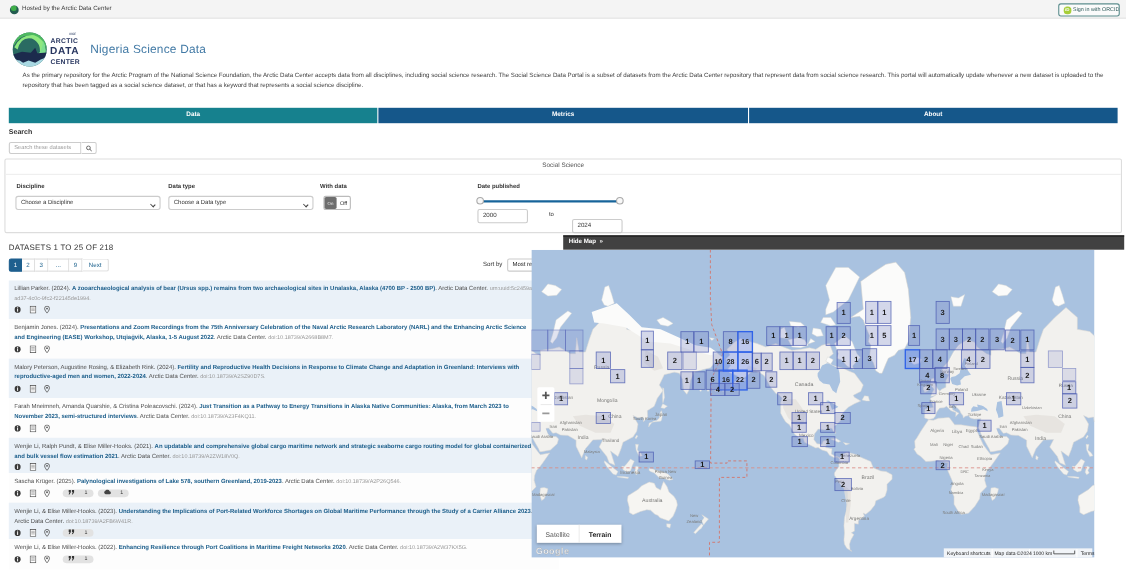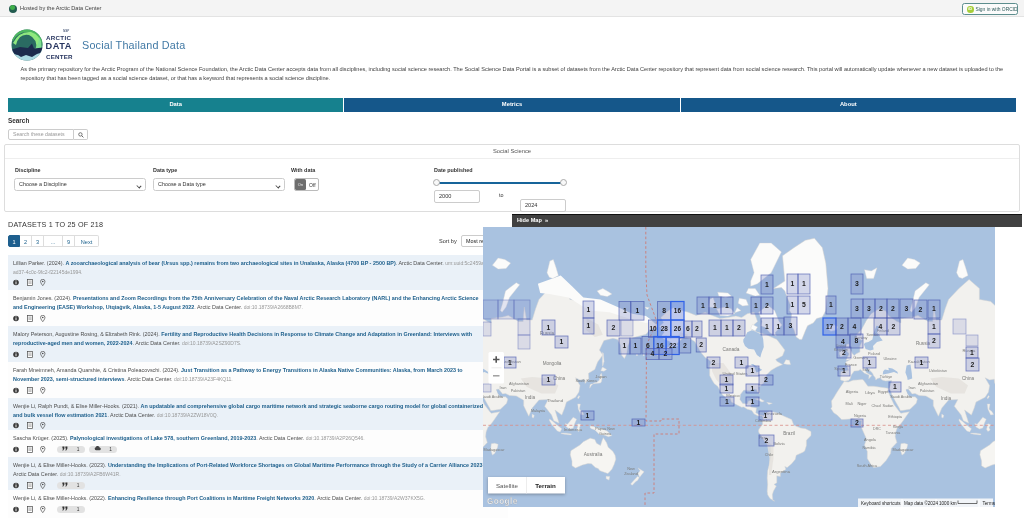--- a/index.html
+++ b/index.html
@@ -75,21 +75,21 @@
 <path d="M2,14 Q8,2 20,3 Q30,6 30,17 Q27,20 25,21 Q27,10 18,6 Q8,4 5,16 Z" fill="#8fe87f"></path>
 <path d="M23,21 Q28,16 28,8 Q32,14 30,21 Z" fill="#7ddf8f"></path>
 <path d="M0,21 h32 v11 h-32 Z" fill="#a9d8e2"></path>
 <path d="M-1,21 q4,5 8,5 l3,2 5,-2 6,2 5,-3 q4,-1 7,-4 l0,-2.5 -10,1 -2,-5 -4,4.5 -8,-1 z" fill="#1c2b4d"></path>
 </g>
 </svg>
 <div class="nsf">NSF</div>
 <div class="adc1">ARCTIC</div>
 <div class="adc2">DATA</div>
 <div class="adc3">CENTER</div>
-<div class="sitetitle">Social Thailand Data</div>
+<div class="sitetitle">Nigeria Science Data</div>
 <div class="desc" style="top:66px">As the primary repository for the Arctic Program of the National Science Foundation, the Arctic Data Center accepts data from all disciplines, including social science research. The Social Science Data Portal is a subset of datasets from the Arctic Data Center repository that represent data from social science research. This portal will automatically update whenever a new dataset is uploaded to the</div>
 <div class="desc" style="top:75.2px">repository that has been tagged as a social science dataset, or that has a keyword that represents a social science discipline.</div>
 <div class="tabbar">
     <div class="tab-data">Data</div>
     <div class="tab-met">Metrics</div>
     <div class="tab-abt">About</div>
   </div>
 <div class="searchlbl">Search</div>
 <div class="searchbox">Search these datasets</div>
 <div class="searchbtn">

